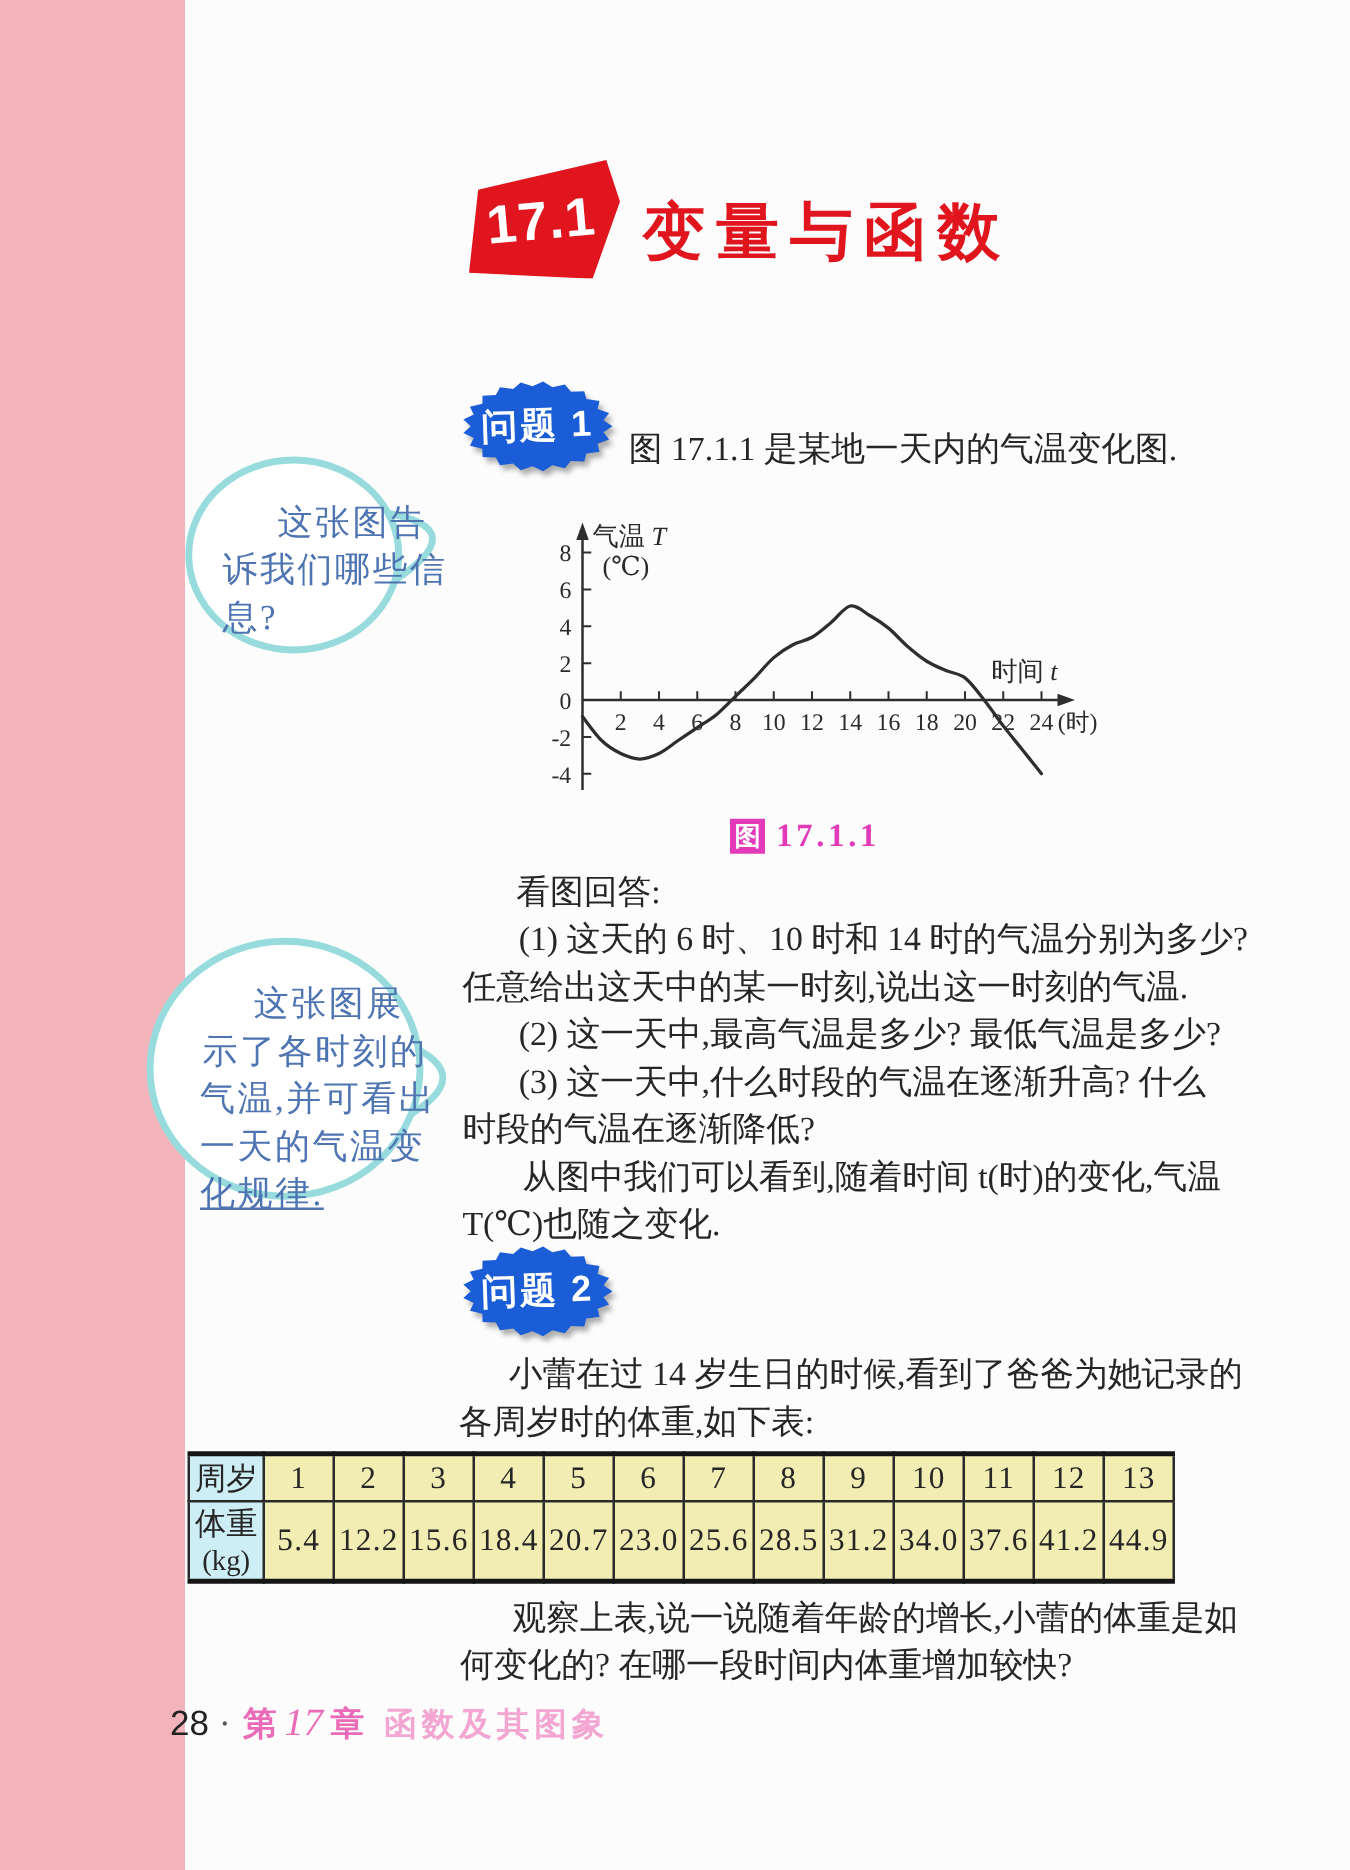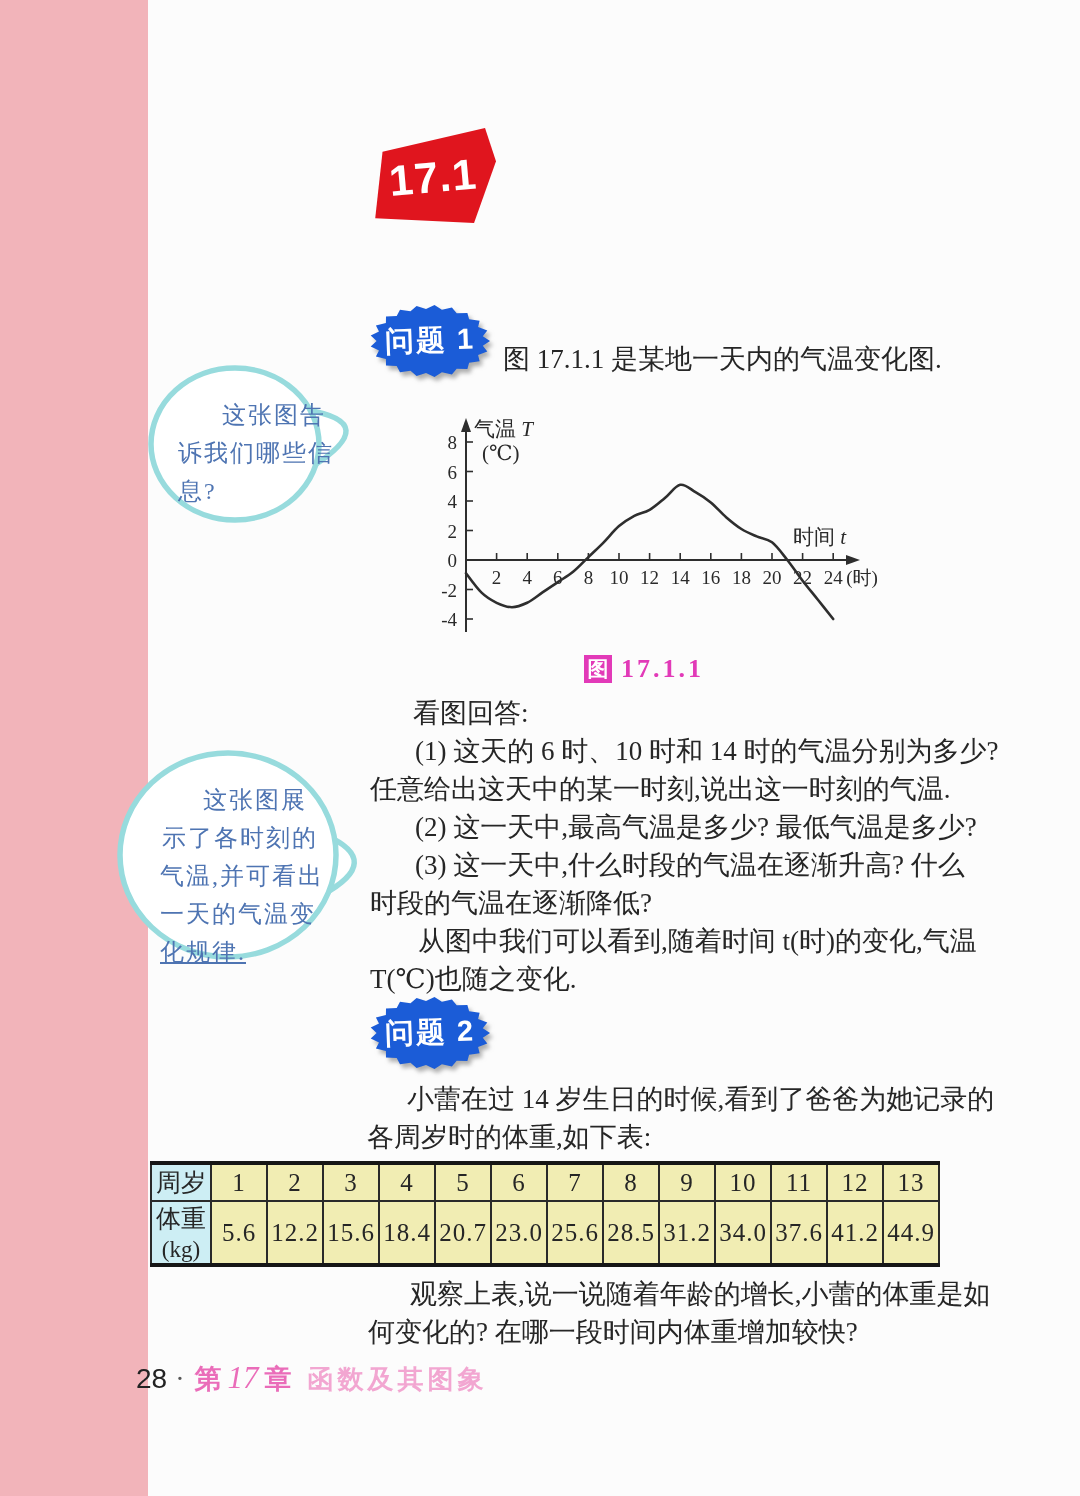--- a/index.html
+++ b/index.html
@@ -32,21 +32,21 @@
   .badge-label{
     position:absolute;inset:0;display:flex;align-items:center;justify-content:center;
     color:#ffffff;font-family:"Liberation Sans","DejaVu Sans",sans-serif;font-weight:bold;
     font-size:29px;letter-spacing:2px;transform:rotate(-2deg);
   }
   
   .tline{position:absolute;font-size:27px;line-height:31px;white-space:nowrap;color:var(--ink,#262626);}
   
   .bubble-svg{position:absolute;}
   .bubble-body{fill:#ffffff;stroke:var(--bubble-stroke,#97dbdd);stroke-width:5.5;stroke-linejoin:round;}
-  .bubble-line{position:absolute;font-size:24px;letter-spacing:2px;white-space:nowrap;color:var(--bubble-text,#4e74b2);}
+  .bubble-line{position:absolute;font-size:28px;letter-spacing:2px;white-space:nowrap;color:var(--bubble-text,#4e74b2);}
   
   #temp-chart{position:absolute;left:438px;top:410px;}
   #temp-chart .tick{font-size:19px;font-family:"Liberation Serif","DejaVu Serif",serif;fill:#2a2a2a;}
   #temp-chart .axis-label{font-size:21px;font-family:"Liberation Serif","DejaVu Serif",serif;fill:#2a2a2a;}
   
   .fig-caption{position:absolute;left:584px;top:654px;display:flex;align-items:center;}
   .fig-box{
     display:inline-block;width:28px;height:28px;background:var(--caption-magenta,#e23ab8);
     color:#fff;font-size:21px;font-weight:bold;text-align:center;line-height:29px;
   }
@@ -77,20 +77,21 @@
 </head>
 <body>
 
 <div class="page" style="--accent-red: #e0151e; --badge-blue: #1b5cd7; --bubble-stroke: #97dbdd; --bubble-text: #4e74b2; --caption-magenta: #e23ab8; --footer-pink: #ea6cb9; --footer-pink-light: #f2a6d1; --table-header-bg: #cdeef4; --table-cell-bg: #f1edb3; --sidebar-pink: #f2b4ba; --ink: #262626;">
 
   <div class="pink-band"></div>
 
   <div class="section-badge">
     <span class="section-number">17.1</span>
   </div>
+  <div class="section-title">变量与函数</div>
 
   <div class="problem-badge" style="left:366px;top:302px;">
     <svg class="badge-svg" width="128" height="78" viewBox="0 0 128 78">
       <path class="badge-shape" d="M124.0,39.0L116.8,43.8L121.3,49.6L112.1,52.9L113.6,59.3L103.1,60.8L101.4,67.1L90.7,66.7L85.9,72.5L75.9,70.2L68.5,74.9L60.0,71.0L50.6,74.1L44.5,68.8L34.0,70.2L30.7,64.0L20.0,63.5L19.9,57.0L9.9,54.6L13.0,48.4L4.7,44.4L10.6,39.0L4.7,33.6L13.0,29.6L9.9,23.4L19.9,21.0L20.0,14.5L30.7,14.0L34.0,7.8L44.5,9.2L50.6,3.9L60.0,7.0L68.5,3.1L75.9,7.8L85.9,5.5L90.7,11.3L101.4,10.9L103.1,17.2L113.6,18.7L112.1,25.1L121.3,28.4L116.8,34.2Z"></path>
     </svg>
     <span class="badge-label">问题 1</span>
   </div>
 
   <div class="tline" style="left:503px;top:344px;">图 17.1.1 是某地一天内的气温变化图.</div>
 
@@ -217,21 +218,21 @@
       <td>10</td>
       <td>11</td>
       <td>12</td>
       <td>13</td>
     </tr>
     <tr class="row-weight">
       <th>
         <span>体重</span><br>
         <span class="kg">(kg)</span>
       </th>
-      <td>5.6</td>
+      <td>5.4</td>
       <td>12.2</td>
       <td>15.6</td>
       <td>18.4</td>
       <td>20.7</td>
       <td>23.0</td>
       <td>25.6</td>
       <td>28.5</td>
       <td>31.2</td>
       <td>34.0</td>
       <td>37.6</td>

